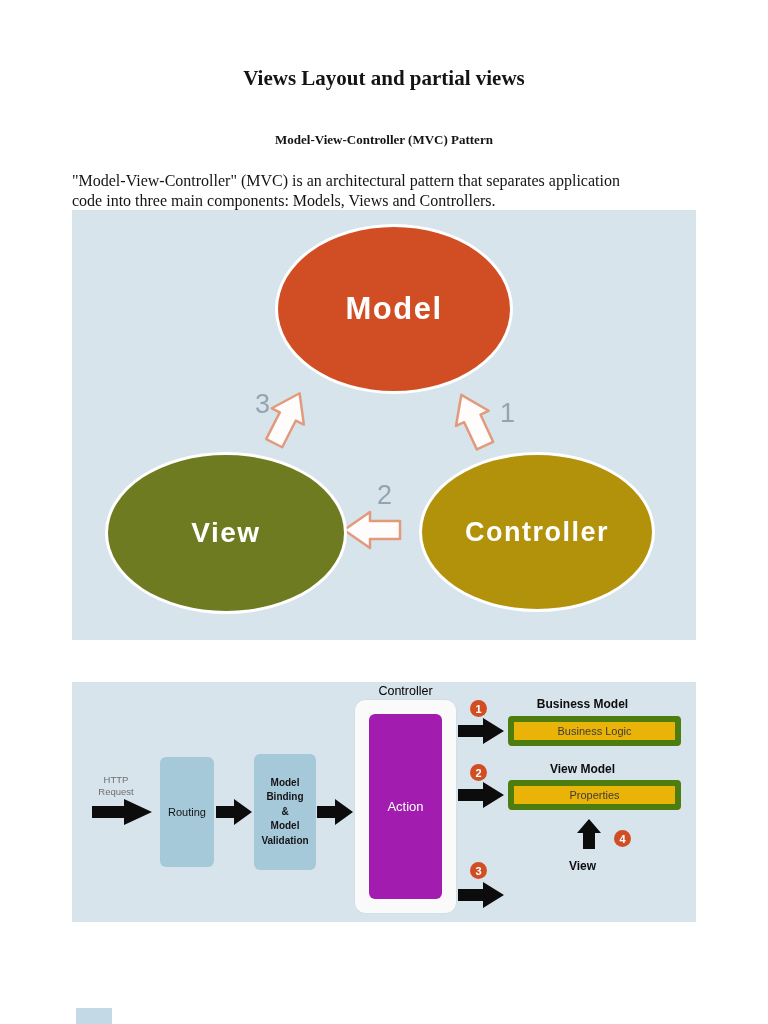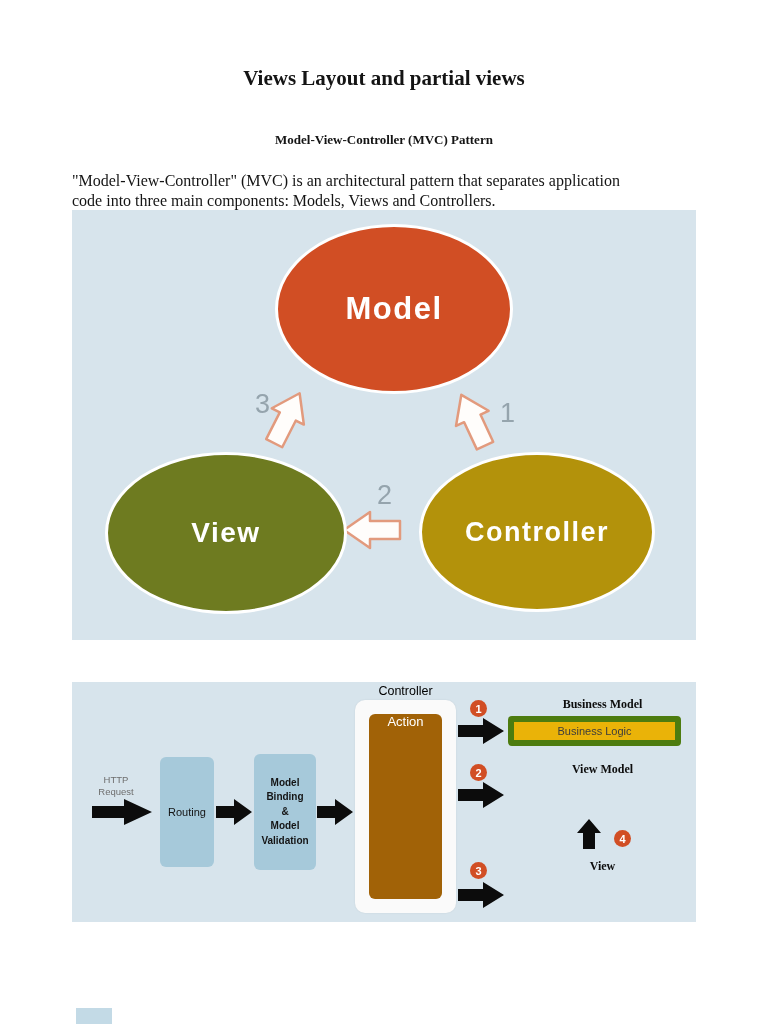--- a/index.html
+++ b/index.html
@@ -43,30 +43,30 @@
   .routing{left:88px;top:75px;width:54px;height:110px;font-size:11px;}
   .binding{left:182px;top:72px;width:62px;height:116px;font-size:10px;font-weight:bold;
     line-height:1.45;}
   .pre{white-space:pre-line;}
 
   .ctrl-title{position:absolute;left:283px;top:2px;width:101px;text-align:center;
     font-family:"Liberation Sans",sans-serif;font-size:12.5px;color:#000000;}
   .ctrl-container{position:absolute;left:283px;top:18px;width:101px;height:213px;
     background:#fafafa;border-radius:10px;box-shadow:0 0 2px rgba(0,0,0,0.08);}
   .action-box{position:absolute;left:297px;top:32px;width:73px;height:185px;
-    background:#a16207;border-radius:6px;display:flex;
+    background:#a21caf;border-radius:6px;display:flex;align-items:center;
     justify-content:center;color:#ffffff;font-family:"Liberation Sans",sans-serif;
     font-size:13px;}
 
   .badge{position:absolute;width:17px;height:17px;border-radius:50%;background:#d14e24;
     color:#ffffff;font-family:"Liberation Sans",sans-serif;font-size:11px;font-weight:bold;
     display:flex;align-items:center;justify-content:center;}
 
-  .out-title{position:absolute;left:444px;width:173px;text-align:center;
-    font-family:Liberation Serif, serif;font-size:12px;font-weight:bold;color:#0d0d0d;}
+  .out-title{position:absolute;left:424px;width:173px;text-align:center;
+    font-family:Liberation Sans, sans-serif;font-size:12px;font-weight:bold;color:#0d0d0d;}
   .out-box{position:absolute;left:436px;width:173px;height:30px;background:#eab308;
     border:6px solid #4d7c0f;border-radius:4px;box-sizing:border-box;display:flex;
     align-items:center;justify-content:center;font-family:"Liberation Sans",sans-serif;
     font-size:11px;color:#3c3c3c;}
 
   .partial-strip{position:absolute;left:76px;top:1008px;width:36px;height:16px;
     background:#c3dae6;}
 </style>
 </head>
 <body>
@@ -132,20 +132,23 @@
     </div>
 
     <div class="badge" style="left:398px;top:18px">1</div>
     <div class="out-title" style="top:15px">Business Model</div>
     <div class="out-box" style="top:34px">
       <span>Business Logic</span>
     </div>
 
     <div class="badge" style="left:398px;top:82px">2</div>
     <div class="out-title" style="top:80px">View Model</div>
+    <div class="out-box" style="top:98px">
+      <span>Properties</span>
+    </div>
 
     <div class="badge" style="left:542px;top:148px">4</div>
 
     <div class="badge" style="left:398px;top:180px">3</div>
     <div class="out-title" style="top:177px">View</div>
   </div>
 
   <div class="partial-strip"></div>
 </div>
 

